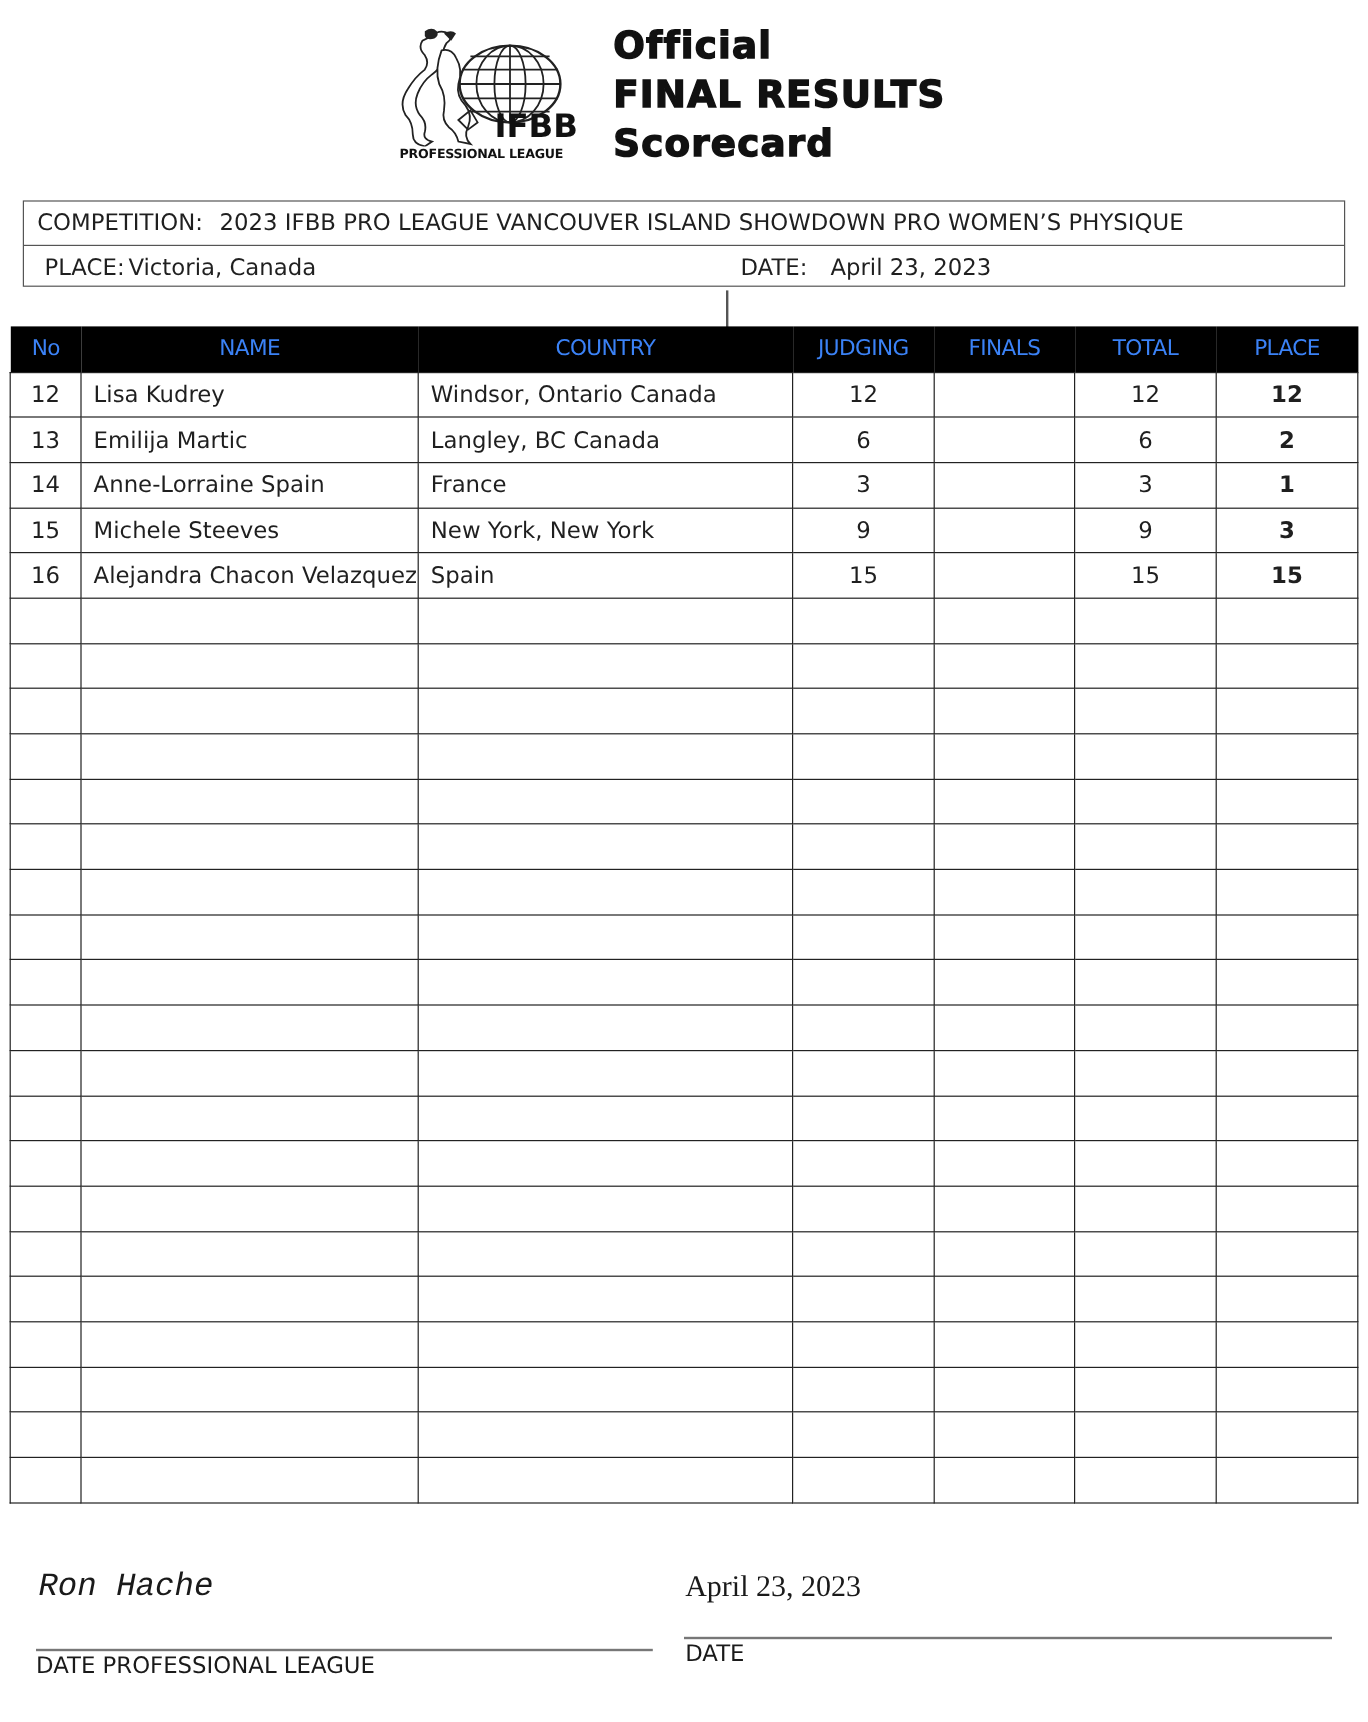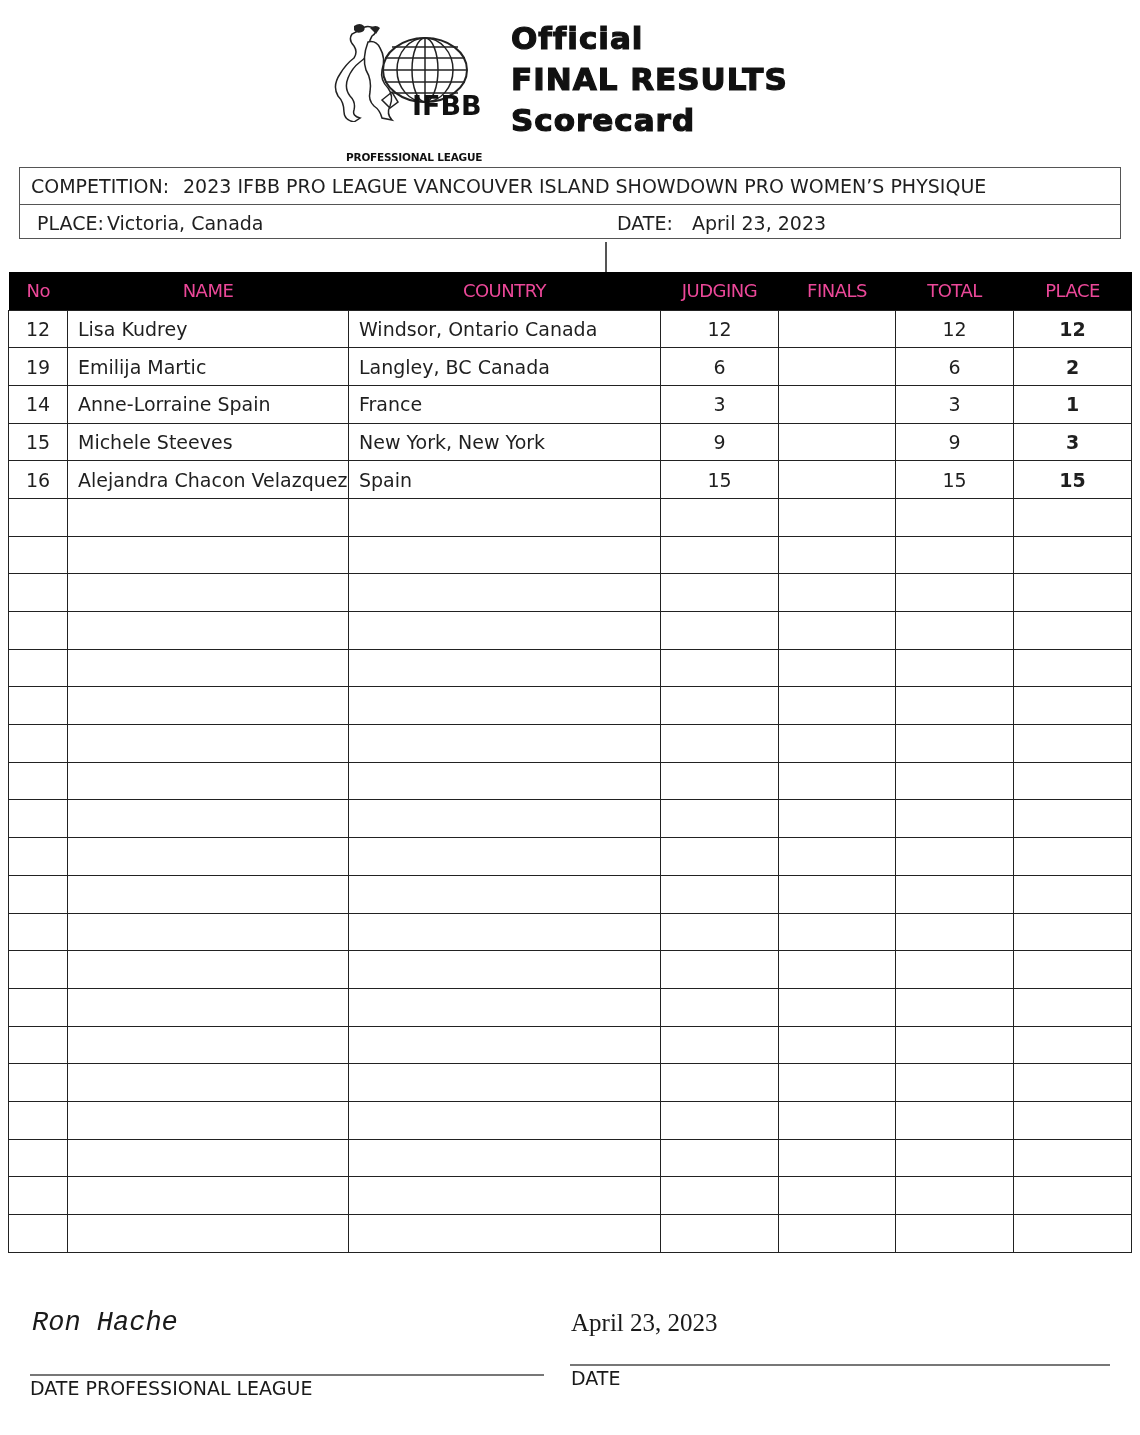--- a/index.html
+++ b/index.html
@@ -3,34 +3,34 @@
 <meta charset="utf-8">
 <style>
   * { box-sizing: border-box; margin: 0; padding: 0; }
   html, body { width: 1140px; height: 1435px; background: #ffffff; overflow: hidden; }
   body { position: relative; font-family: "DejaVu Sans", "Liberation Sans", sans-serif; color: #1a1a1a; }
 
   
   .logo { position: absolute; left: 330px; top: 22px; width: 165px; height: 115px; }
   .logo svg { position: absolute; left: 0; top: 0; }
   .logo .ifbb { position: absolute; left: 82px; top: 70px; font-family: "DejaVu Sans", sans-serif; font-weight: bold; font-size: 27px; letter-spacing: 0px; color: #111; line-height: 1; }
-  .logo .league { position: absolute; left: 16px; top: 101px; font-family: "DejaVu Sans", sans-serif; font-weight: bold; font-size: 10.5px; color: #111; white-space: nowrap; letter-spacing: -0.2px; margin-top: 28px; }
+  .logo .league { position: absolute; left: 3px; top: 101px; font-family: "DejaVu Sans", sans-serif; font-weight: bold; font-size: 10.5px; color: #111; white-space: nowrap; letter-spacing: -0.2px; }
   .title-block { position: absolute; left: 511px; top: 18px; }
   .title-line { font-family: "DejaVu Sans", sans-serif; font-weight: bold; font-size: 31px; line-height: 41px; color: #111; letter-spacing: 1px; white-space: nowrap; -webkit-text-stroke: 1.2px #111; }
 
   
   .info { position: absolute; left: 19px; top: 167px; width: 1102px; height: 72px; border: 1.5px solid #555; }
   .info-row1 { position: absolute; left: 0; top: 0; width: 100%; height: 37px; border-bottom: 1.5px solid #555; }
   .info-row2 { position: absolute; left: 0; top: 37px; width: 100%; height: 37px; }
   .info-sep { position: absolute; left: 585px; top: 37px; width: 1.5px; height: 37px; background: #555; }
   .info-text { position: absolute; font-size: 19px; line-height: 37px; white-space: nowrap; color: #1f1f1f; }
 
   
   .tbl { position: absolute; left: 8px; top: 272px; width: 1123px; border-collapse: collapse; table-layout: fixed; }
-  .tbl th { background: #000; color: #ec4899; font-weight: normal; font-size: 18px; height: 38px; text-align: center; letter-spacing: -0.5px; }
+  .tbl th { background: #000; color: #3b82f6; font-weight: normal; font-size: 18px; height: 38px; text-align: center; letter-spacing: -0.5px; }
   .tbl td { height: 37.7px; border: 1.5px solid #222; font-size: 19px; color: #1f1f1f; padding: 0; }
   .tbl td.c { text-align: center; }
   .tbl td.l { text-align: left; padding-left: 10px; white-space: nowrap; }
   .tbl td.b { font-weight: bold; }
   .tbl th.no { text-align: left; padding-left: 18px; }
 
   
   .sig-name { position: absolute; left: 32px; top: 1308px; font-family: Liberation Mono, monospace; font-style: italic; font-size: 27px; color: #1a1a1a; white-space: nowrap; }
   .sig-line { position: absolute; height: 1.5px; background: #777; }
   .sig-label { position: absolute; font-size: 19px; color: #1a1a1a; white-space: nowrap; }
@@ -107,21 +107,21 @@
     <tr>
       <td class="c">12</td>
       <td class="l">Lisa Kudrey</td>
       <td class="l">Windsor, Ontario Canada</td>
       <td class="c">12</td>
       <td class="c"></td>
       <td class="c">12</td>
       <td class="c b">12</td>
     </tr>
     <tr>
-      <td class="c">19</td>
+      <td class="c">13</td>
       <td class="l">Emilija Martic</td>
       <td class="l">Langley, BC Canada</td>
       <td class="c">6</td>
       <td class="c"></td>
       <td class="c">6</td>
       <td class="c b">2</td>
     </tr>
     <tr>
       <td class="c">14</td>
       <td class="l">Anne-Lorraine Spain</td>

